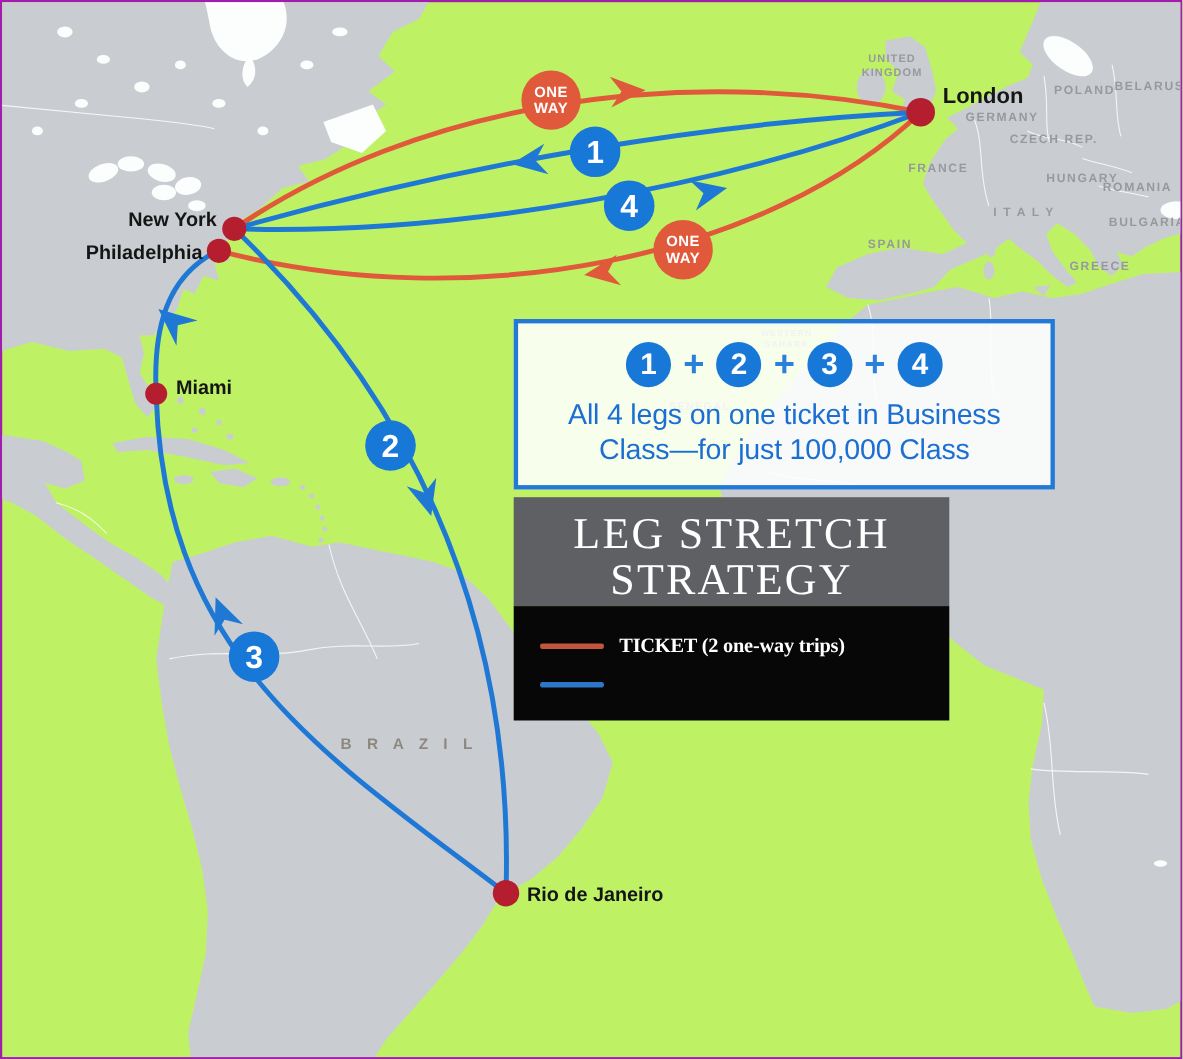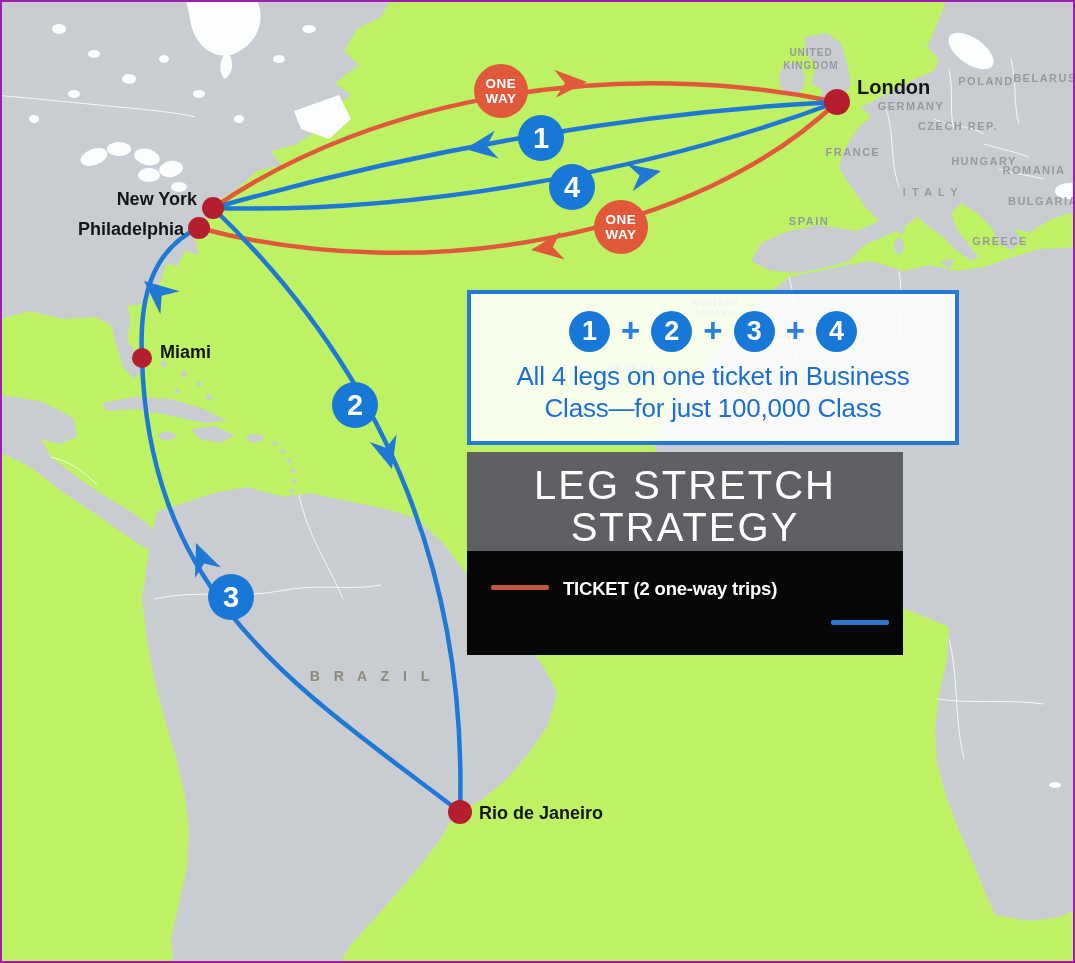--- a/index.html
+++ b/index.html
@@ -18,25 +18,25 @@
   .overlay{position:absolute;box-sizing:border-box;}
   #summary-box{left:465px;top:288px;width:492px;height:155px;
     background:rgba(255,255,255,.87);border:4px solid #2379d6;
     display:flex;flex-direction:column;align-items:center;justify-content:center;}
   #formula-row{display:flex;align-items:center;gap:11px;margin-bottom:9px;}
   .leg-circle{width:41px;height:41px;border-radius:50%;background:#1878d8;color:#fff;
     font-size:27px;font-weight:bold;display:flex;align-items:center;justify-content:center;}
   .plus-sign{color:#2b80d9;font-size:33px;font-weight:600;line-height:1;margin-top:-3px;}
   #summary-text{color:#1b6fd3;font-size:26px;font-weight:400;text-align:center;line-height:1.2;letter-spacing:-.2px;}
 
-  #strategy-panel{left:465px;top:450px;width:436px;}
+  #strategy-panel{left:465px;top:450px;width:396px;font-family:Liberation Serif, serif;}
   #panel-header{background:#5e6063;height:99px;text-align:center;overflow:hidden;}
   #panel-title{color:#ffffff;font-size:40px;font-weight:300;letter-spacing:2px;margin-top:12px;line-height:1.05;}
   #panel-legend{background:#070708;padding:16px 0 18px 24px;}
-  .legend-row{display:flex;align-items:flex-start;margin:10px 0 12px 0;justify-content:flex-end;}
+  .legend-row{display:flex;align-items:flex-start;margin:10px 0 12px 0;}
   .legend-swatch{width:58px;height:5px;border-radius:2px;margin:8px 14px 0 0;flex:none;}
   .legend-label{color:#ffffff;font-weight:bold;font-size:18.5px;line-height:1.25;width:392px;letter-spacing:-.2px;}
 </style>
 </head>
 <body>
 
 <div id="frame">
 
 <svg id="map-svg" width="1075" height="963" viewBox="0 0 1075 963" xmlns="http://www.w3.org/2000/svg">
 

